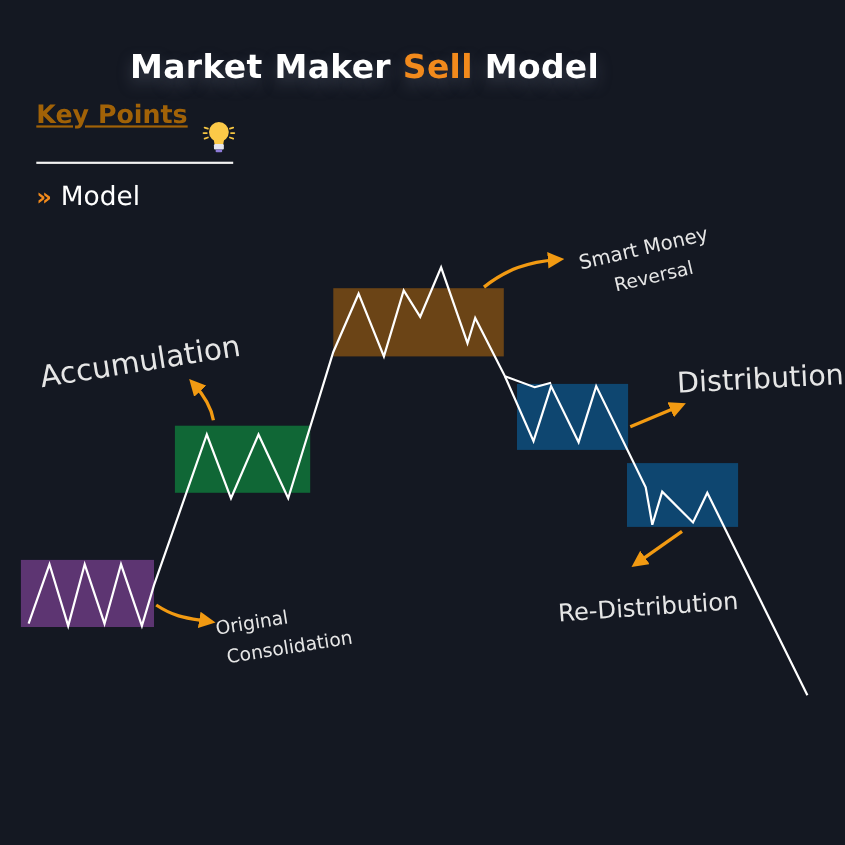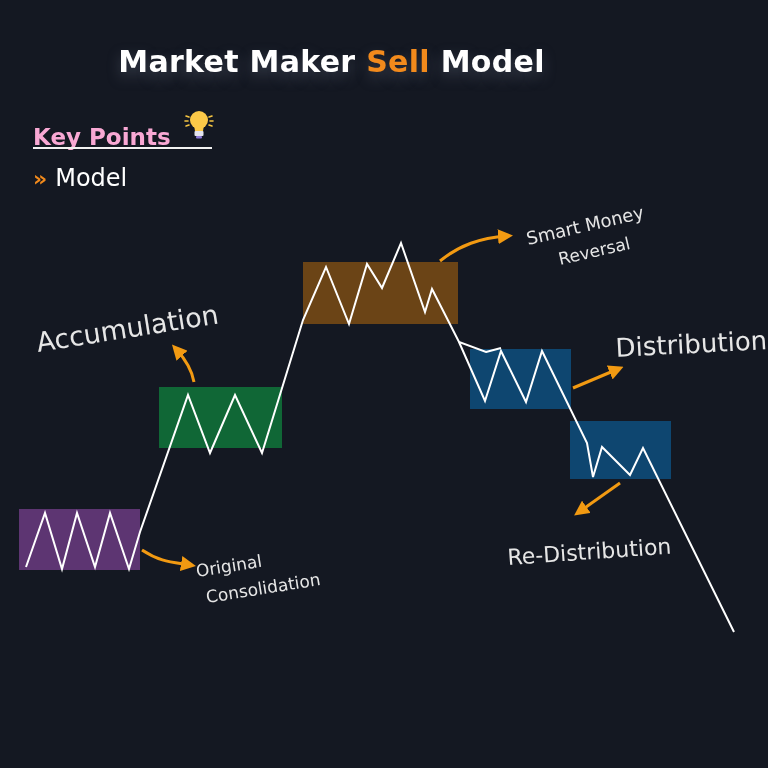--- a/index.html
+++ b/index.html
@@ -10,22 +10,22 @@
     position:relative;
   }
   .title {
     position:absolute; left:0; top:44px; width:663px;
     text-align:center; font-weight:bold; font-size:30px;
     color:#ffffff; letter-spacing:0.3px;
     text-shadow:0 6px 14px rgba(120,130,150,0.35);
   }
   .title .accent { color:#f28a1c; }
   .keypoints {
-    position:absolute; left:33px; top:124px;
-    font-size:23px; font-weight:bold; color:#f9a8d4;text-decoration:underline;
+    position:absolute; left:33px; top:92px;
+    font-size:23px; font-weight:bold; color:#a16207;text-decoration:underline;
   }
   .kp-underline {
     position:absolute; left:33px; top:147px; width:179px; height:2px;
     background:#f2f2f2;
   }
   .bulb { position:absolute; left:182px; top:107px; width:34px; height:34px; }
   .phases {
     position:absolute; left:33px; top:164px;
     font-size:24px; color:#ffffff;
   }

